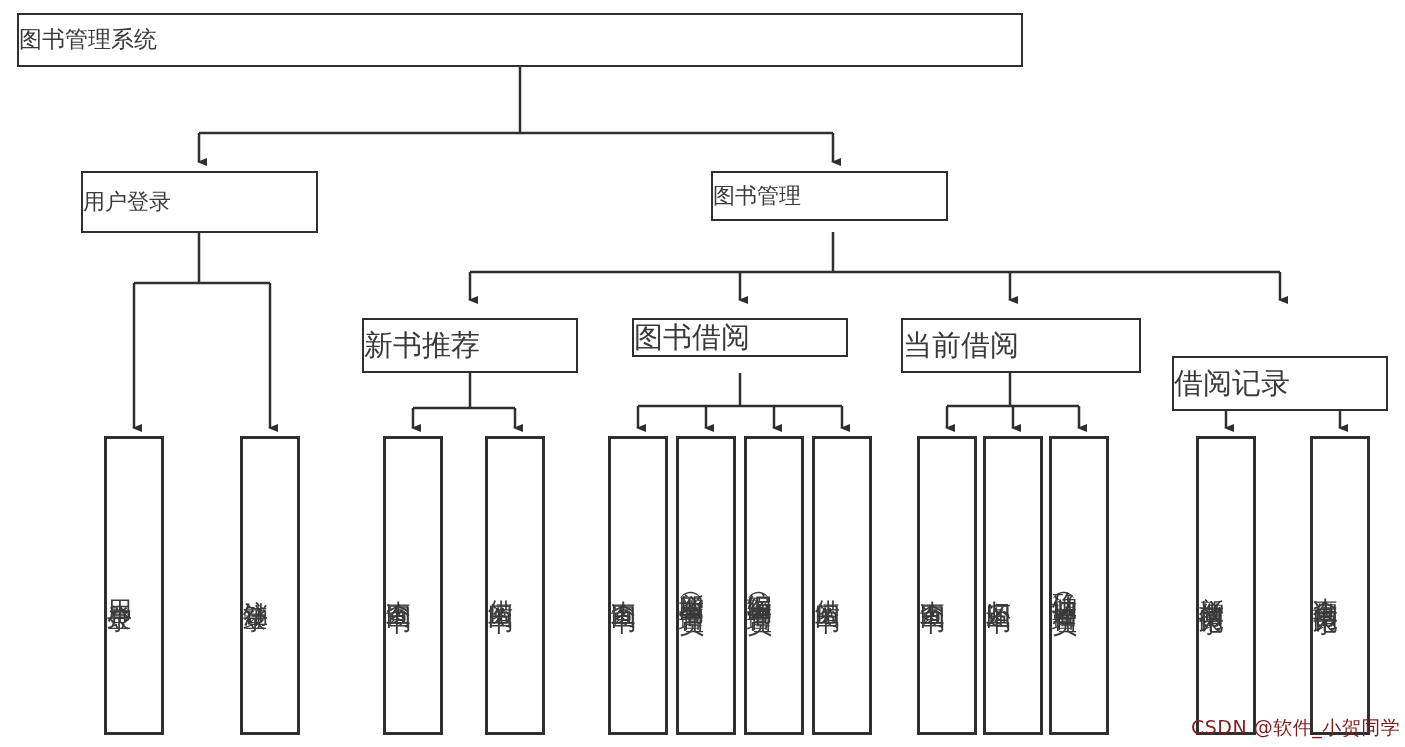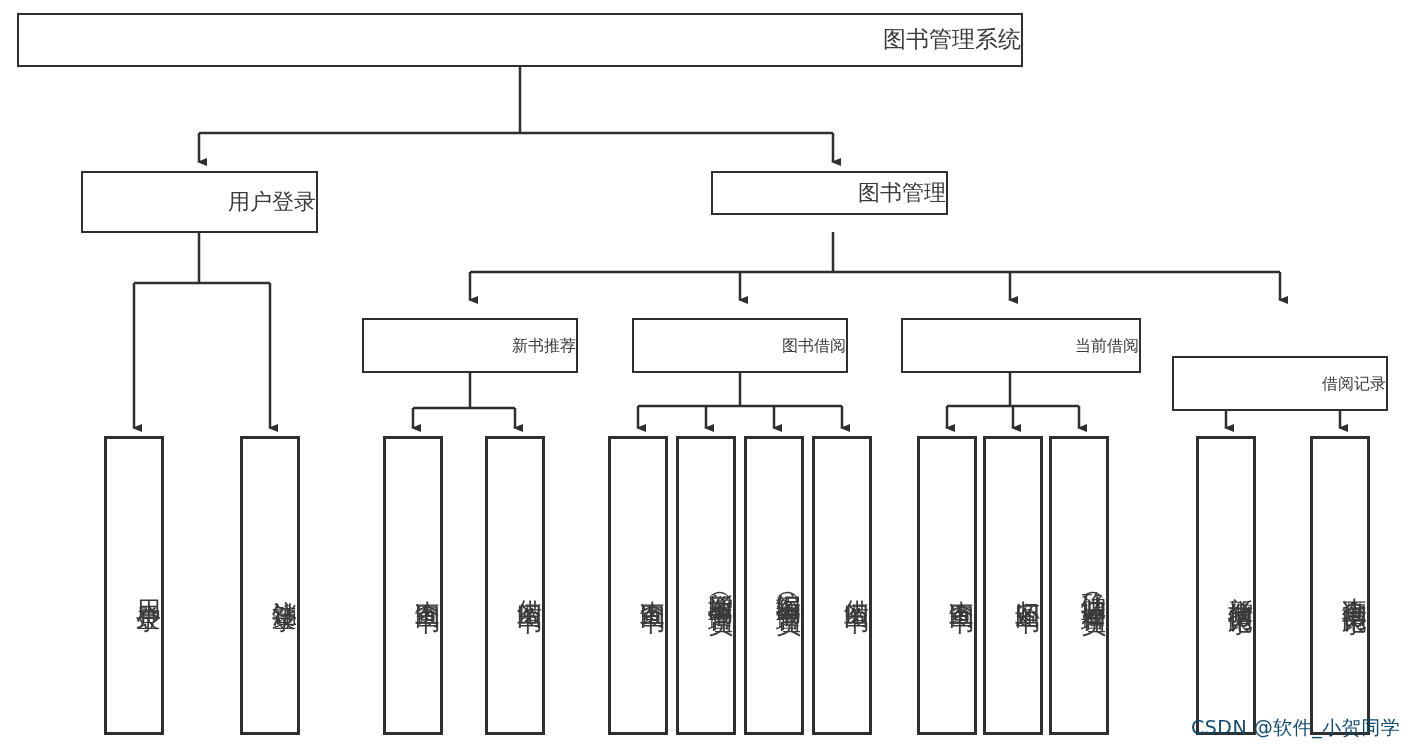--- a/index.html
+++ b/index.html
@@ -22,46 +22,46 @@
     height:747px;
     pointer-events:none;
   }
   .node{
     position:absolute;
     box-sizing:border-box;
     background:#ffffff;
     border:2px solid #2f2f2f;
     display:flex;
     align-items:center;
-    justify-content:flex-end;
+    justify-content:flex-start;
     z-index:2;
   }
   .node .label{
     color:#3a3a3a;
     line-height:1.12;
     text-align:center;
     white-space:pre-line;
   }
   .node.root .label{ font-size:23px; }
   .node.lvl2 .label{ font-size:22px; }
-  .node.lvl3 .label{ font-size:16px; }
+  .node.lvl3 .label{ font-size:29px; }
   .node.leaf{
     border:3px solid #2f2f2f;
   }
   .node.leaf .label{
     writing-mode:vertical-rl;
     text-orientation:upright;
     font-size:25px;
     letter-spacing:3px;
     line-height:1;
   }
   .watermark{
     position:absolute;
     z-index:5;
-    color:#0c4a6e;
+    color:#7f1d1d;
     font-size:19px;
     letter-spacing:0.5px;
     white-space:nowrap;
     user-select:none;
   }
 </style>
 </head>
 <body>
 
 <div id="canvas">
@@ -116,28 +116,28 @@
     </g>
   </svg>
 
   <div class="node root" style="left:17px; top:13px; width:1006px; height:54px;">
     <span class="label">图书管理系统</span>
   </div>
 
   <div class="node lvl2" style="left:81px; top:171px; width:237px; height:62px;">
     <span class="label">用户登录</span>
   </div>
-  <div class="node lvl2" style="left:711px; top:171px; width:237px; height:44px;">
+  <div class="node lvl2" style="left:711px; top:171px; width:237px; height:50px;">
     <span class="label">图书管理</span>
   </div>
 
   <div class="node lvl3" style="left:362px; top:318px; width:216px; height:55px;">
     <span class="label">新书推荐</span>
   </div>
-  <div class="node lvl3" style="left:632px; top:318px; width:216px; height:55px;">
+  <div class="node lvl3" style="left:632px; top:318px; width:216px; height:39px;">
     <span class="label">图书借阅</span>
   </div>
   <div class="node lvl3" style="left:901px; top:318px; width:240px; height:55px;">
     <span class="label">当前借阅</span>
   </div>
   <div class="node lvl3" style="left:1172px; top:318px; width:216px; height:55px;margin-top:38px;">
     <span class="label">借阅记录</span>
   </div>
 
   <div class="node leaf" style="left:104px; top:436px; width:60px; height:299px;">

